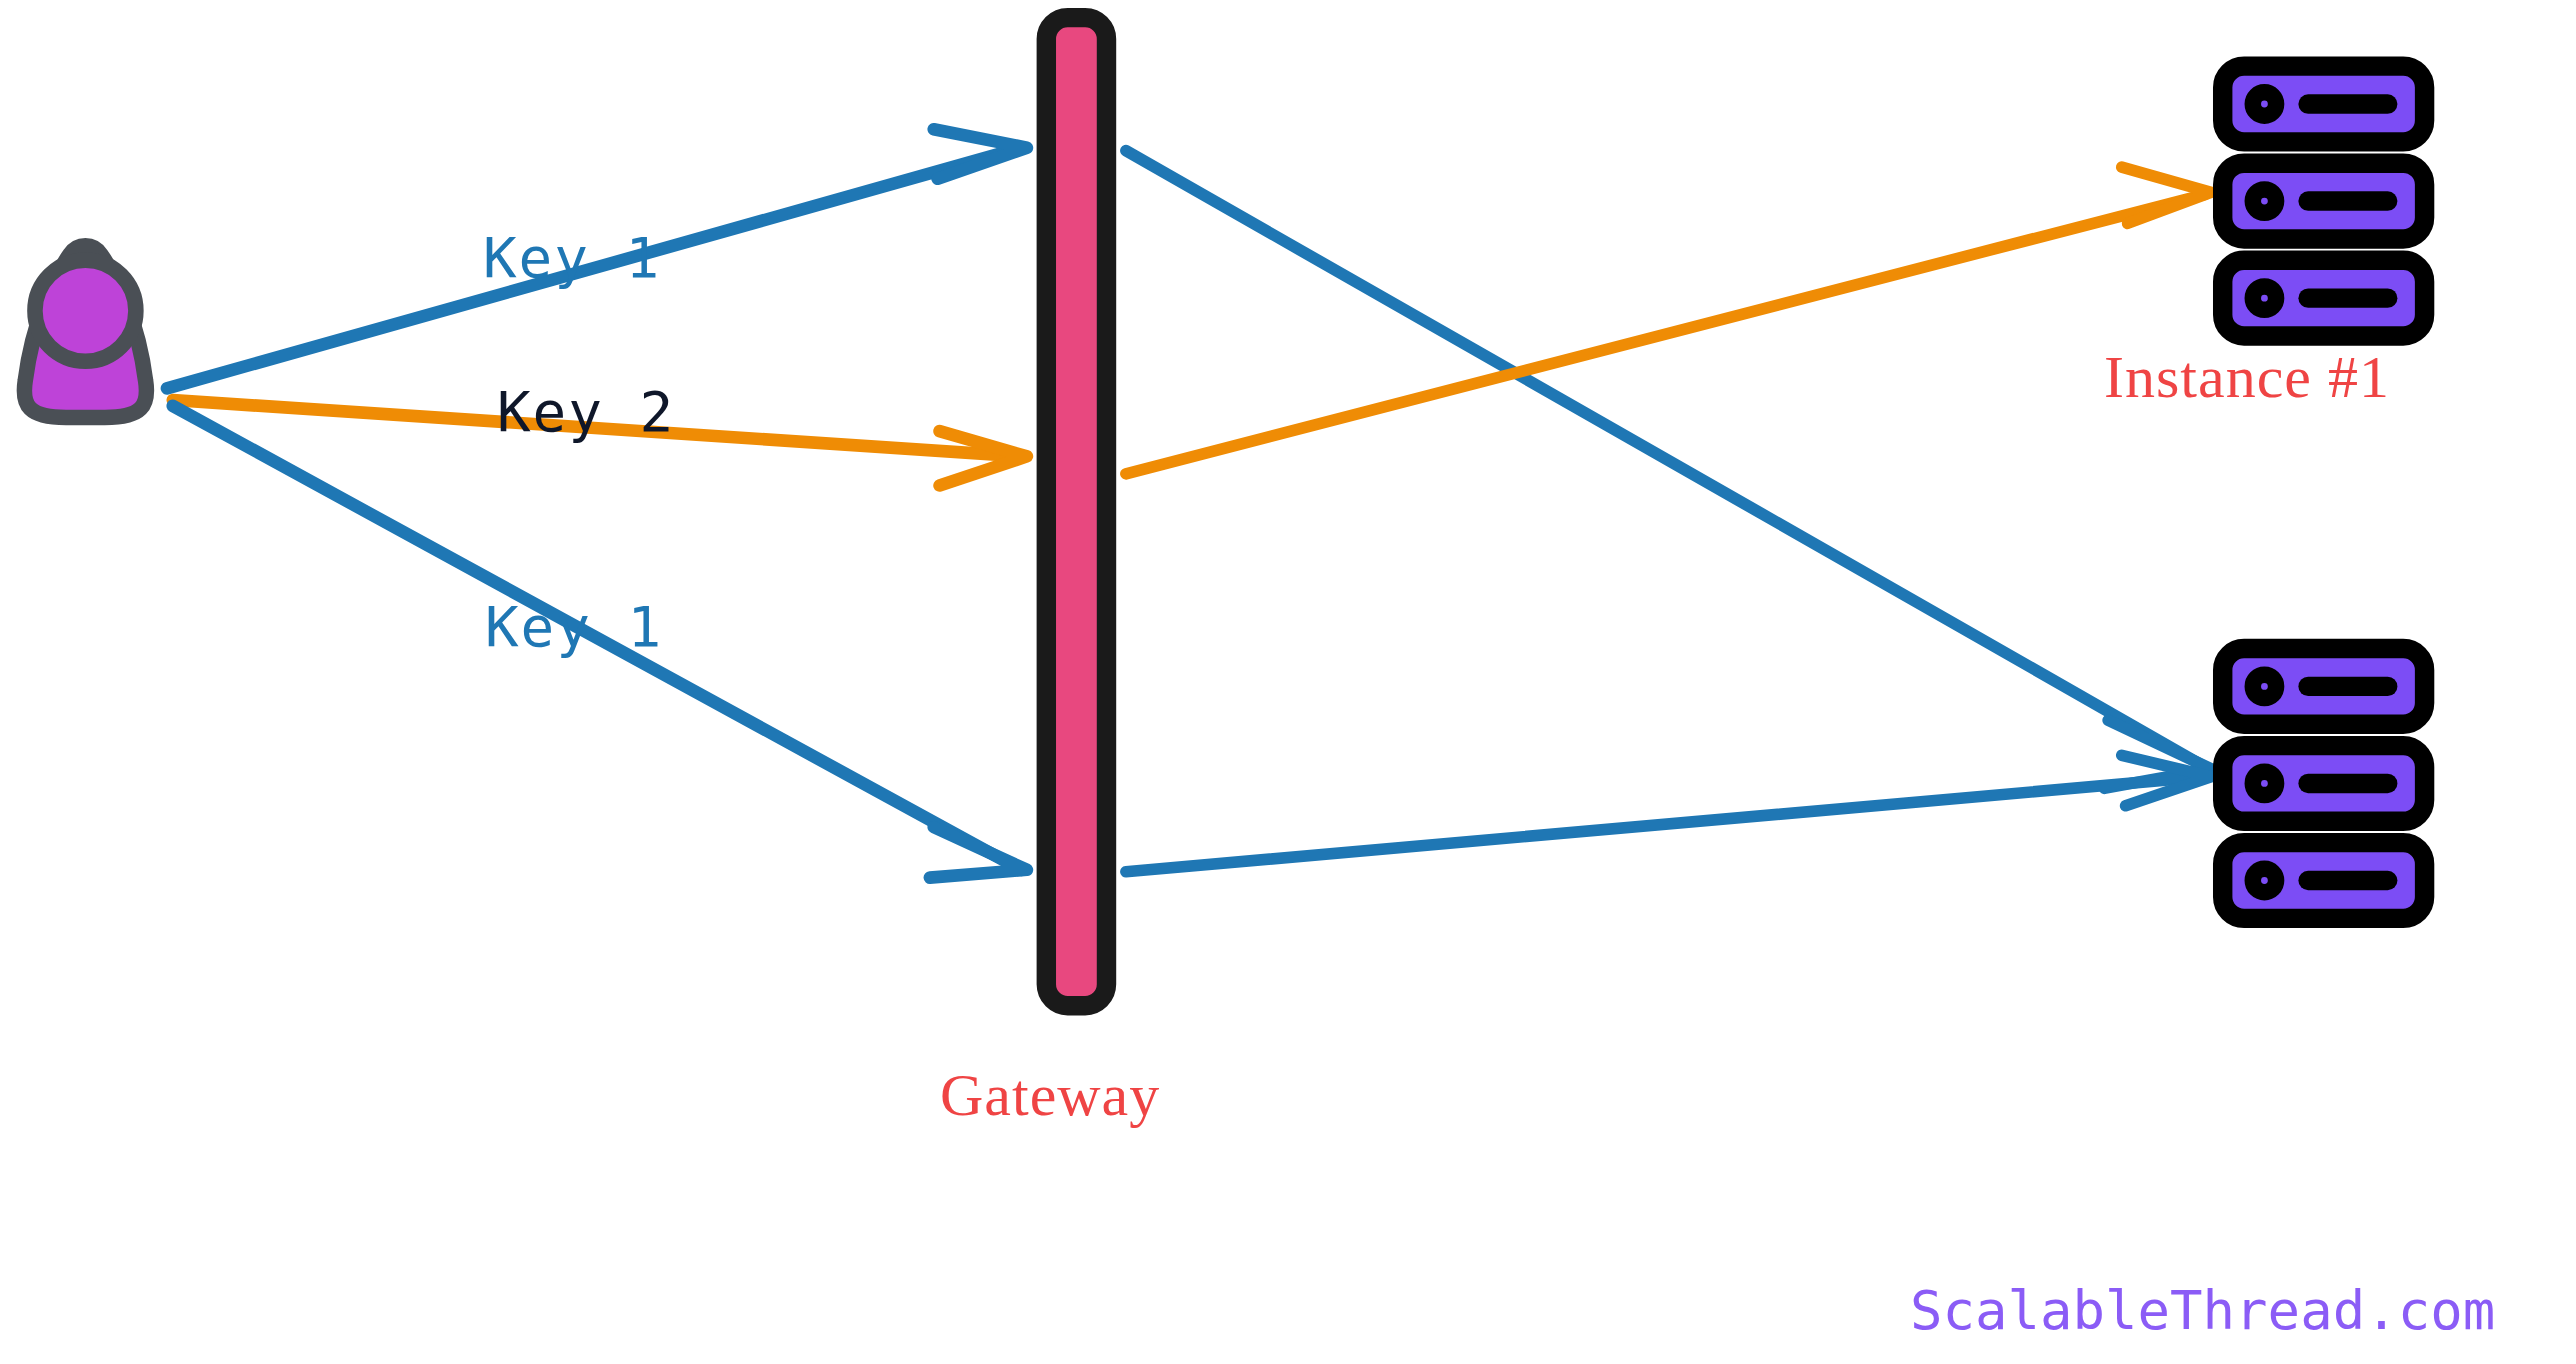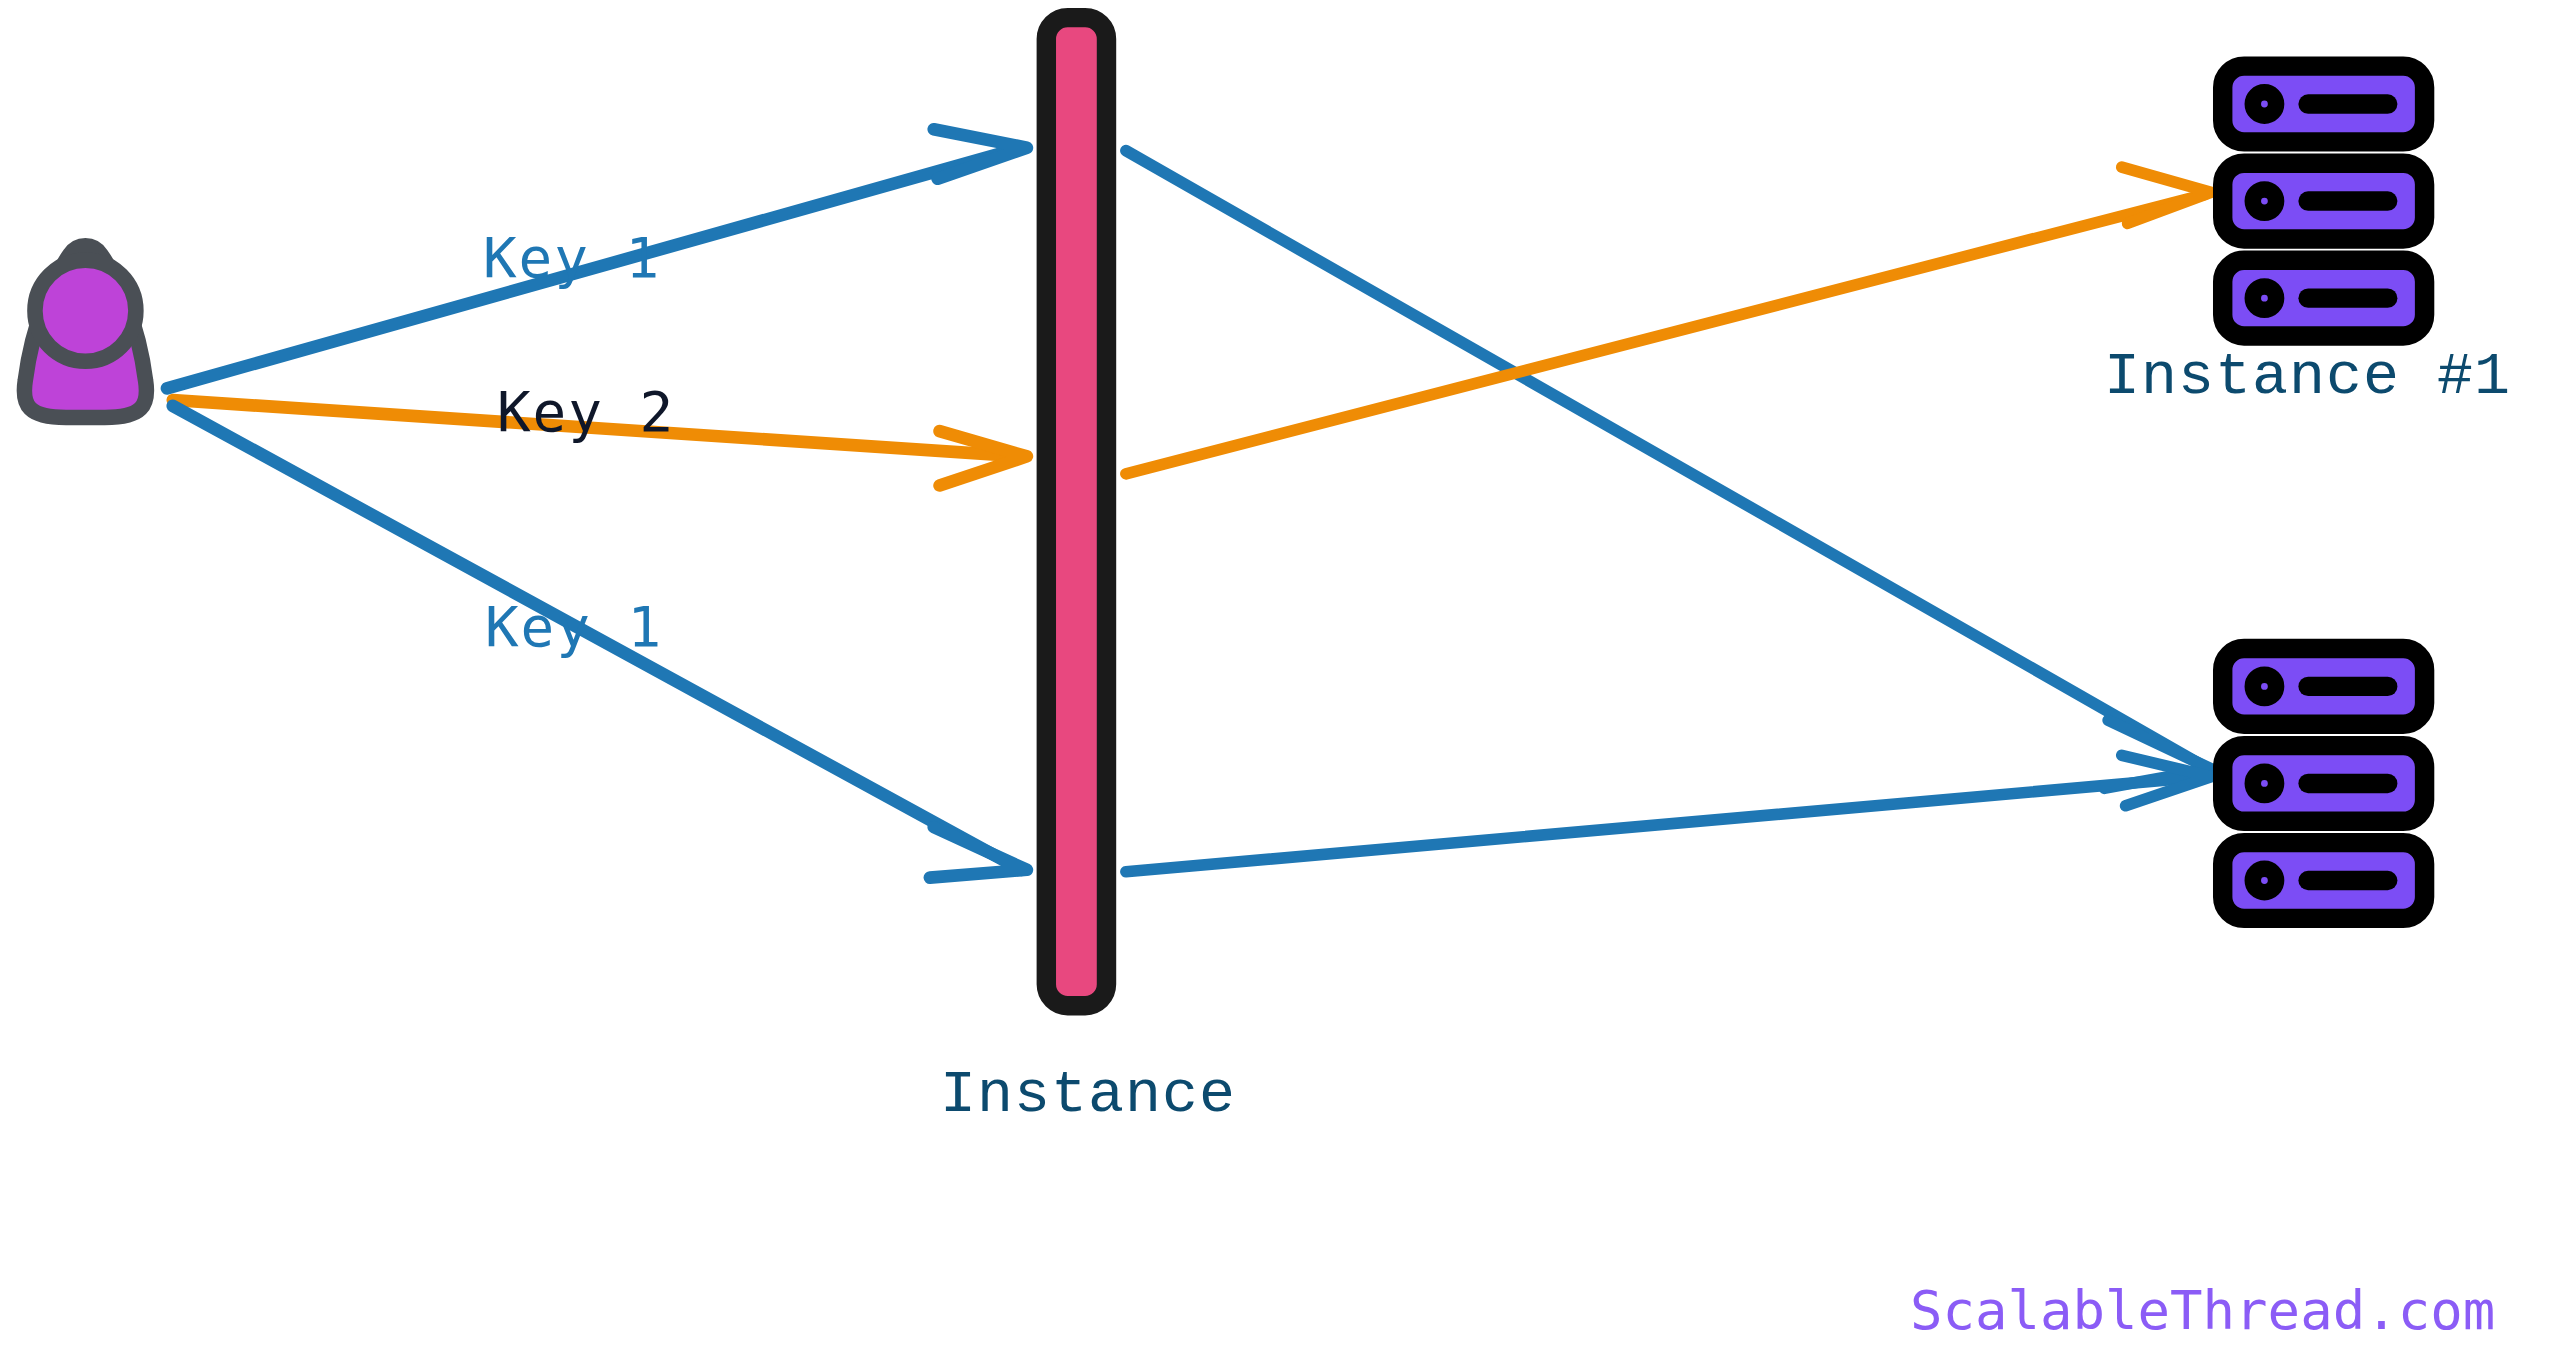--- a/index.html
+++ b/index.html
@@ -33,23 +33,23 @@
     position: absolute;
     font-family: "DejaVu Sans Mono", monospace;
     font-size: 56px;
     font-weight: 500;
     letter-spacing: 1.9px;
     white-space: nowrap;
     user-select: none;
   }
   .node-label {
     position: absolute;
-    font-family: Liberation Mono, monospace;
+    font-family: Liberation Serif, serif;
     font-size: 60px;
-    color: #0c4a6e;
+    color: #ef4444;
     white-space: nowrap;
     letter-spacing: 1px;
     user-select: none;
   }
   .watermark {
     position: absolute;
     font-family: "DejaVu Sans Mono", monospace;
     font-size: 54px;
     color: #8b5cf6;
     white-space: nowrap;
@@ -145,21 +145,21 @@
     </g>
 
   </svg>
 
   <div class="edge-label" id="label-key1-top">Key 1</div>
 
   <div class="edge-label" id="label-key2-mid">Key 2</div>
 
   <div class="edge-label" id="label-key1-bot">Key 1</div>
 
-  <div class="node-label" id="label-gateway">Instance</div>
+  <div class="node-label" id="label-gateway">Gateway</div>
 
   <div class="node-label" id="label-instance1">Instance #1</div>
 
 
   <div class="watermark" id="label-watermark">ScalableThread.com</div>
 
 </div>
 
 
 </body></html>

